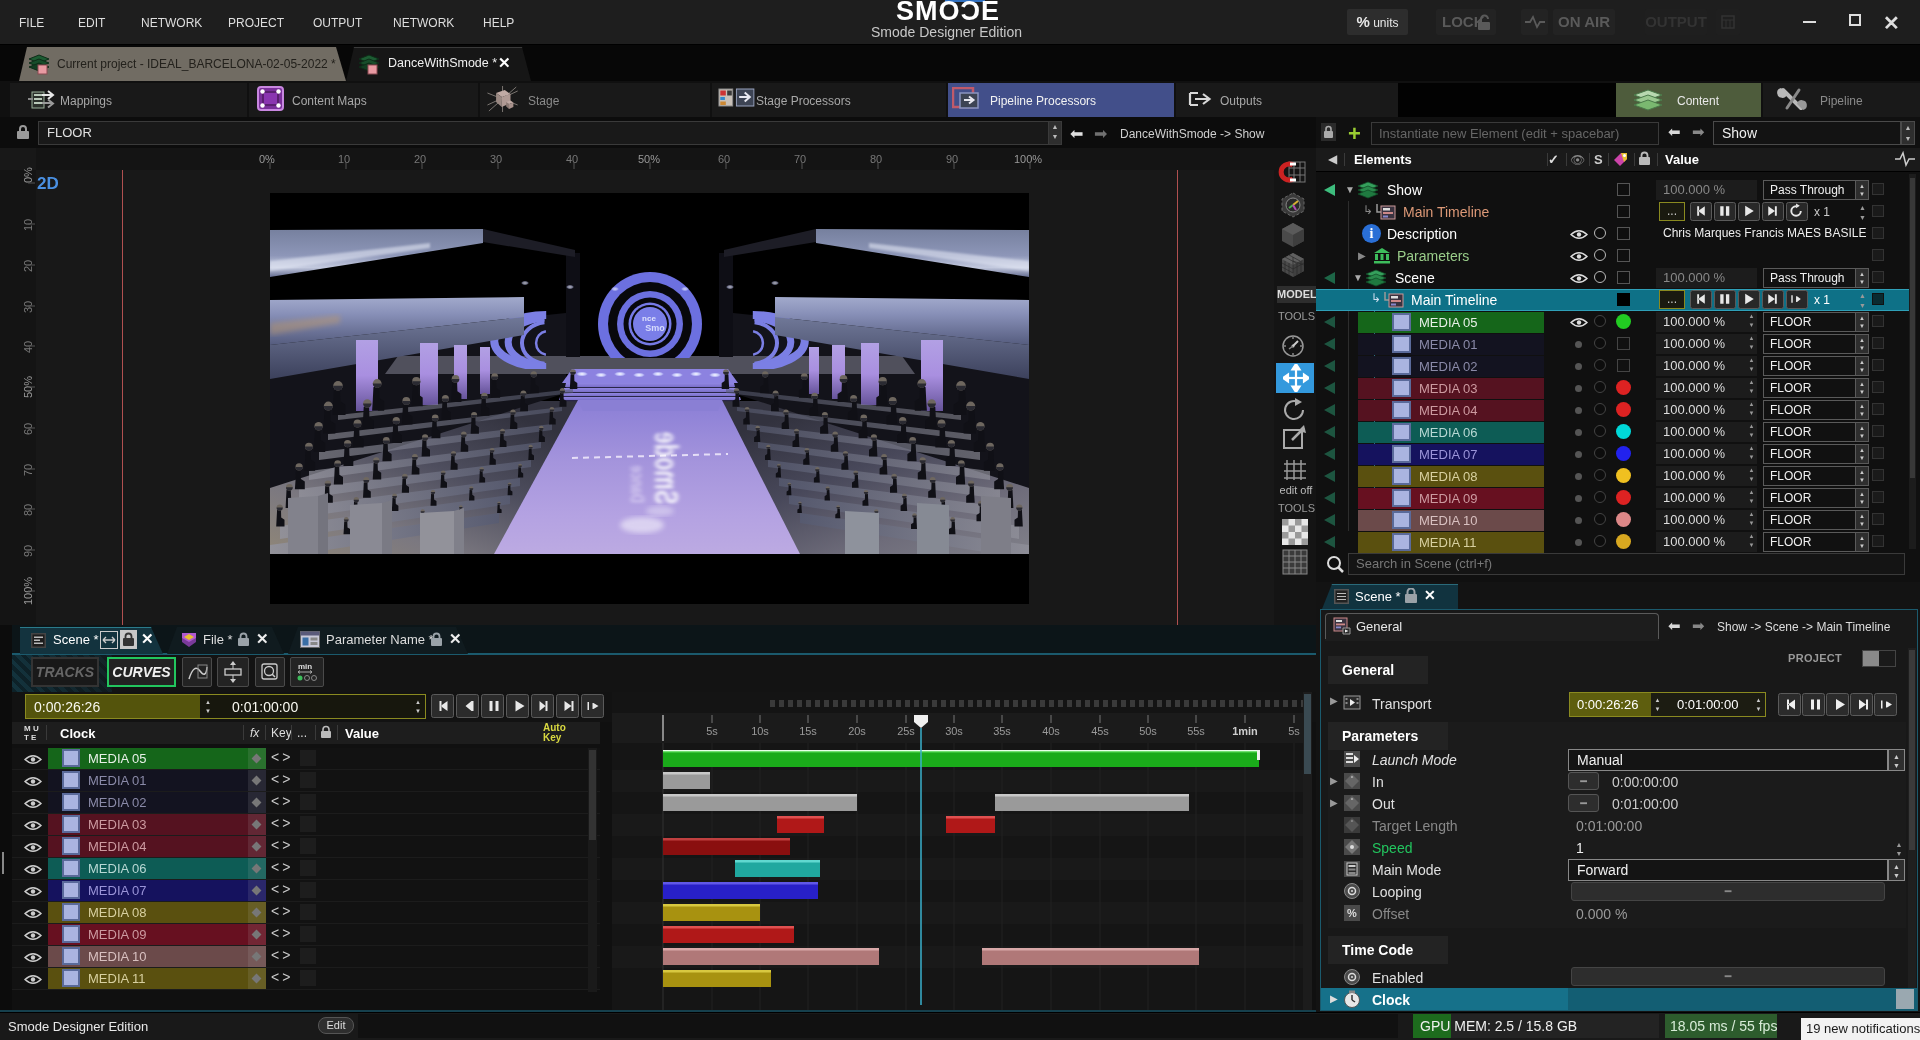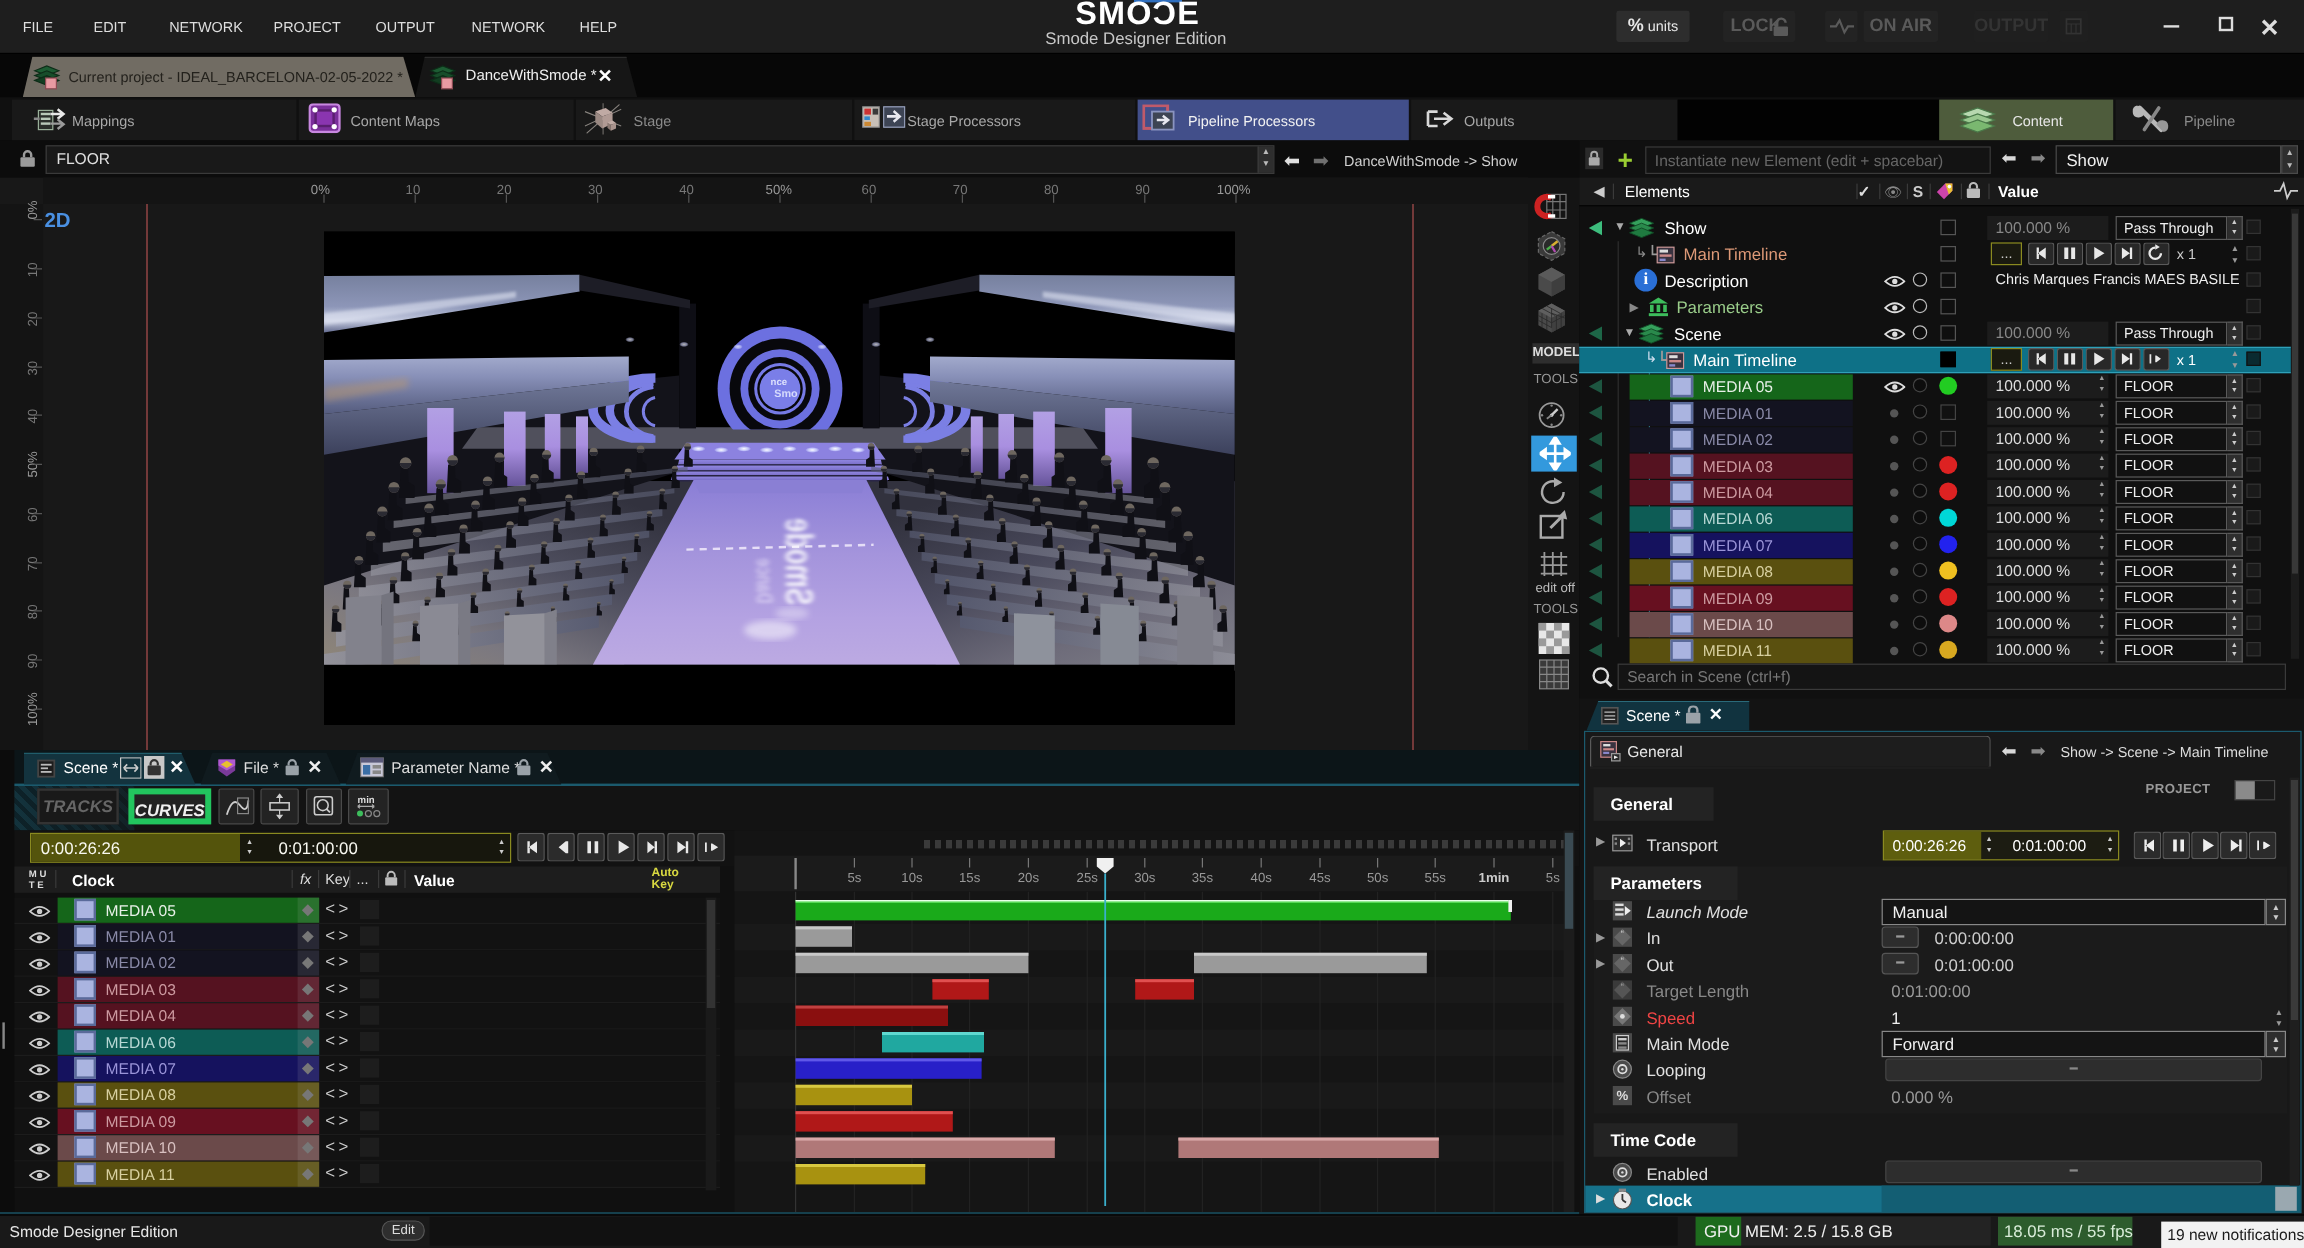--- a/index.html
+++ b/index.html
@@ -1098,21 +1098,21 @@
         </svg></div>
 <div class="abs txt" style="left:1348px;top:121px;color:#9acd32;font-size:22px;font-weight:bold;">+</div>
 <div class="abs txt" style="left:1371px;top:122px;width:288px;height:23px;background:#131313;border:1px solid #3a3a3a;color:#666;font-size:13px;line-height:21px;padding-left:7px;">Instantiate new Element (edit + spacebar)</div>
 <div class="abs txt" style="left:1668px;top:123px;color:#d8d8d8;font-size:15px;">⬅</div>
 <div class="abs txt" style="left:1692px;top:123px;color:#888;font-size:15px;">➡</div>
 <div class="abs txt" style="left:1713px;top:121px;width:188px;height:24px;background:#131313;border:1px solid #4a4a4a;color:#f0f0f0;font-size:14px;line-height:22px;padding-left:8px;">Show</div>
 <div class="abs" style="left:1901px;top:121px;width:14px;height:24px;background:#2e2e2e;border:1px solid #4a4a4a;color:#bbb;font-size:7px;text-align:center;line-height:11px;">▲<br>▼</div>
 
 <div class="abs" style="left:1316px;top:148px;width:604px;height:24px;background:#1a1a1a;border-bottom:1px solid #000;"></div>
 <div class="abs txt" style="left:1328px;top:152px;color:#ccc;font-size:12px;">◀</div>
-<div class="abs txt" style="left:1354px;top:152px;color:#fff;font-size:13px;font-weight:normal;">Elements</div>
+<div class="abs txt" style="left:1354px;top:152px;color:#fff;font-size:13px;font-weight:bold;">Elements</div>
 <div class="abs txt" style="left:1548px;top:152px;color:#ddd;font-size:13px;font-weight:bold;">✓</div>
 <div class="abs txt" style="left:1570px;top:153px;color:#888;font-size:12px;">👁</div>
 <div class="abs txt" style="left:1594px;top:152px;color:#ccc;font-size:13px;font-weight:bold;">S</div>
 <svg class="abs" style="left:1612px;top:151px;" width="17" height="17">
         <path d="M2 9 L9 2 H15 V8 L8 15 Z" fill="#cc44aa"></path>
         <path d="M9 2 H15 V8 L12 11 Z" fill="#e8c030"></path>
         <circle cx="12.5" cy="4.5" r="1.5" fill="#fff"></circle>
       </svg>
 <svg class="abs" style="left:1638px;top:151px;" width="13" height="15">
         <rect x="1" y="6" width="11" height="8" rx="1" fill="#bbb"></rect>
@@ -1557,21 +1557,21 @@
         <rect x="1" y="1" width="16" height="16" fill="#4a4a4a"></rect>
         <path d="M9 2 L16 9 L9 16 L2 9 Z" fill="#666"></path>
         <text x="9" y="9" fill="#ddd" font-size="8" text-anchor="middle">“</text>
       </svg>
 <div class="abs txt" style="left:1372px;top:818px;color:#888;font-size:14px;">Target Length</div>
 <svg class="abs" style="left:1343px;top:816px;" width="18" height="18">
         <rect x="1" y="1" width="16" height="16" fill="#3a3a3a"></rect>
         <path d="M9 2 L16 9 L9 16 L2 9 Z" fill="#555"></path>
         <text x="9" y="9" fill="#aaa" font-size="8" text-anchor="middle">“</text>
       </svg>
-<div class="abs txt" style="left:1372px;top:840px;color:#ef4444;font-size:14px;">Speed</div>
+<div class="abs txt" style="left:1372px;top:840px;color:#22c55e;font-size:14px;">Speed</div>
 <svg class="abs" style="left:1343px;top:838px;" width="18" height="18">
         <rect x="1" y="1" width="16" height="16" fill="#4a4a4a"></rect>
         <path d="M9 2 L16 9 L9 16 L2 9 Z" fill="#777"></path>
         <circle cx="9" cy="9" r="2" fill="#ddd"></circle>
       </svg>
 <div class="abs txt" style="left:1372px;top:862px;color:#e0e0e0;font-size:14px;">Main Mode</div>
 <svg class="abs" style="left:1343px;top:860px;" width="18" height="18">
         <rect x="1" y="1" width="16" height="16" fill="#4a4a4a"></rect>
         <rect x="4" y="3" width="10" height="12" fill="#2a2a2a" stroke="#ccc"></rect>
         <rect x="5.5" y="5" width="7" height="2" fill="#ccc"></rect>
@@ -1674,21 +1674,21 @@
 <div class="abs txt" style="left:326px;top:632px;color:#ddd;font-size:13px;">Parameter Name *</div>
 <svg class="abs" style="left:430px;top:632px;" width="13" height="15">
         <rect x="1" y="6" width="11" height="8" rx="1" fill="#9aa2a8"></rect>
         <path d="M3.5 6 V4.5 a3 3 0 0 1 6 0 V6" fill="none" stroke="#9aa2a8" stroke-width="1.8"></path>
       </svg>
 <div class="abs txt" style="left:449px;top:630px;color:#eee;font-size:15px;font-weight:bold;">✕</div>
 <div class="abs" style="left:12px;top:655px;width:1304px;height:37px;background:#131313;"></div>
 <div class="abs" style="left:12px;top:655px;width:100px;height:37px;background:repeating-linear-gradient(45deg,#0d2229 0 4px,#13333d 4px 8px);"></div>
 <div class="abs" style="left:12px;top:655px;width:1304px;height:37px;background:linear-gradient(90deg,rgba(19,19,19,0) 0,rgba(19,19,19,1) 180px);"></div>
 <div class="abs txt" style="left:31px;top:657px;width:68px;height:30px;background:#191919;border:2px solid #333;color:#666;font-size:14px;font-weight:bold;font-style:italic;text-align:center;line-height:27px;">TRACKS</div>
-<div class="abs txt" style="left:107px;top:657px;width:69px;height:30px;background:#222;border:5px solid #22c55e;color:#f0f0f0;font-size:14px;font-weight:bold;font-style:italic;text-align:center;line-height:27px;">CURVES</div>
+<div class="abs txt" style="left:107px;top:657px;width:69px;height:30px;background:#222;border:2px solid #22c55e;color:#f0f0f0;font-size:14px;font-weight:bold;font-style:italic;text-align:center;line-height:27px;">CURVES</div>
 <div class="abs" style="left:182px;top:657px;width:30px;height:30px;background:#232323;border:1px solid #4a4a4a;border-radius:2px;"></div>
       <svg class="abs" style="left:186px;top:661px;" width="22" height="22">
         <path d="M3 18 Q8 2 14 10 T21 6" fill="none" stroke="#ccc" stroke-width="1.5"></path>
         <rect x="12" y="4" width="9" height="13" fill="none" stroke="#888"></rect>
       </svg>
 <div class="abs" style="left:217px;top:657px;width:32px;height:30px;background:#232323;border:1px solid #4a4a4a;border-radius:2px;"></div>
       <svg class="abs" style="left:221px;top:661px;" width="24" height="22">
         <rect x="4" y="8" width="16" height="6" fill="none" stroke="#ccc" stroke-width="1.3"></rect>
         <path d="M12 0 L9 4 H15 Z M12 22 L9 18 H15 Z" fill="#ccc"></path>
         <path d="M12 4 V8 M12 14 V18" stroke="#ccc"></path>

